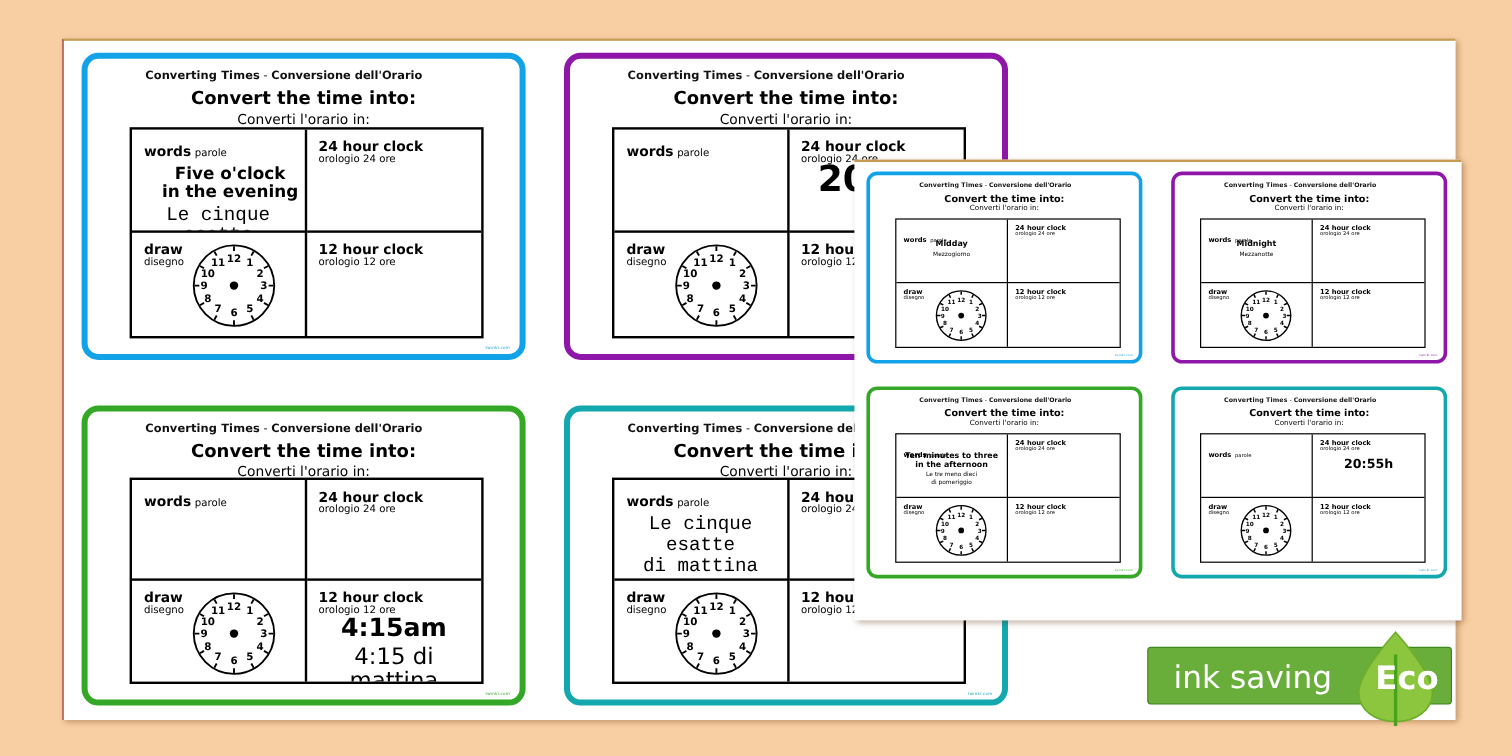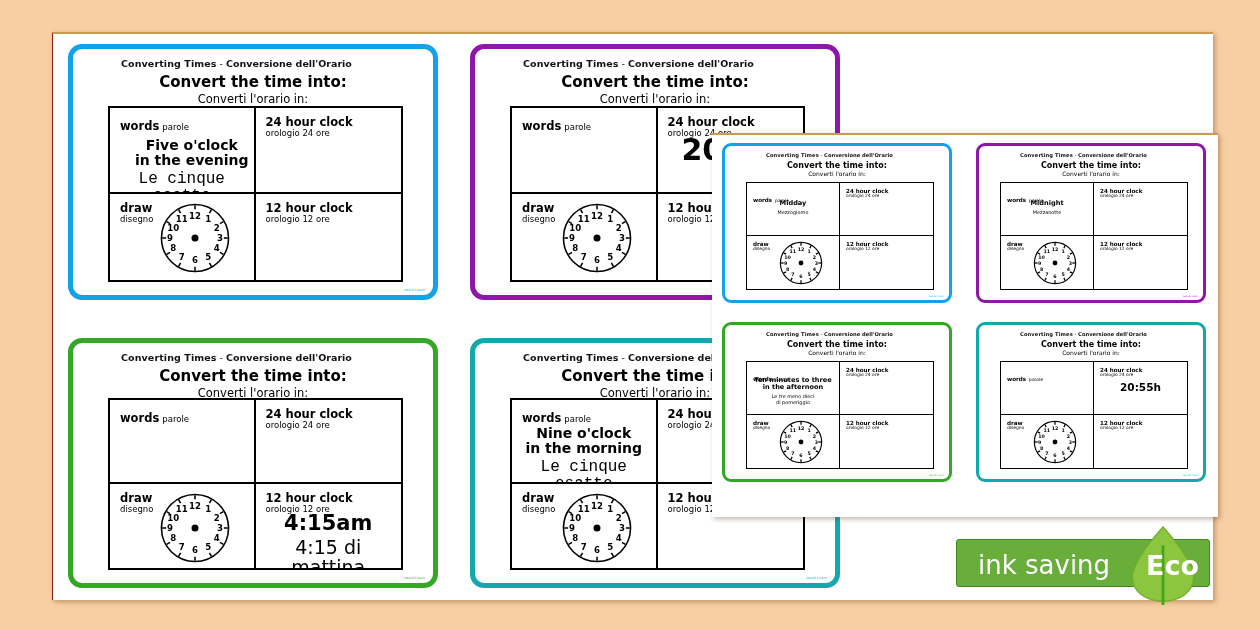--- a/index.html
+++ b/index.html
@@ -353,22 +353,20 @@
   <div class="title">
     <div class="t1">Convert the time into:</div>
     <div class="t2">Converti l'orario in:</div>
   </div>
   <div class="grid" style="left:35px;top:55px;width:295px;height:172px;">
     <div class="cell br bb">
       <div class="lbl inline">
         <span class="l1">words</span><span class="l2">parole</span>
       </div>
       <div class="ans words" style="top:26px;">
-        <div class="en" style="white-space:pre-line;">Nine o'clock
-in the morning</div>
         <div class="it" style="white-space:pre-line;">Le cinque esatte
 di mattina</div>
       </div>
     </div>
     <div class="cell bb">
       <div class="lbl">
         <div class="l1">24 hour clock</div>
         <div class="l2">orologio 24 ore</div>
       </div>
       <div class="ans num">

